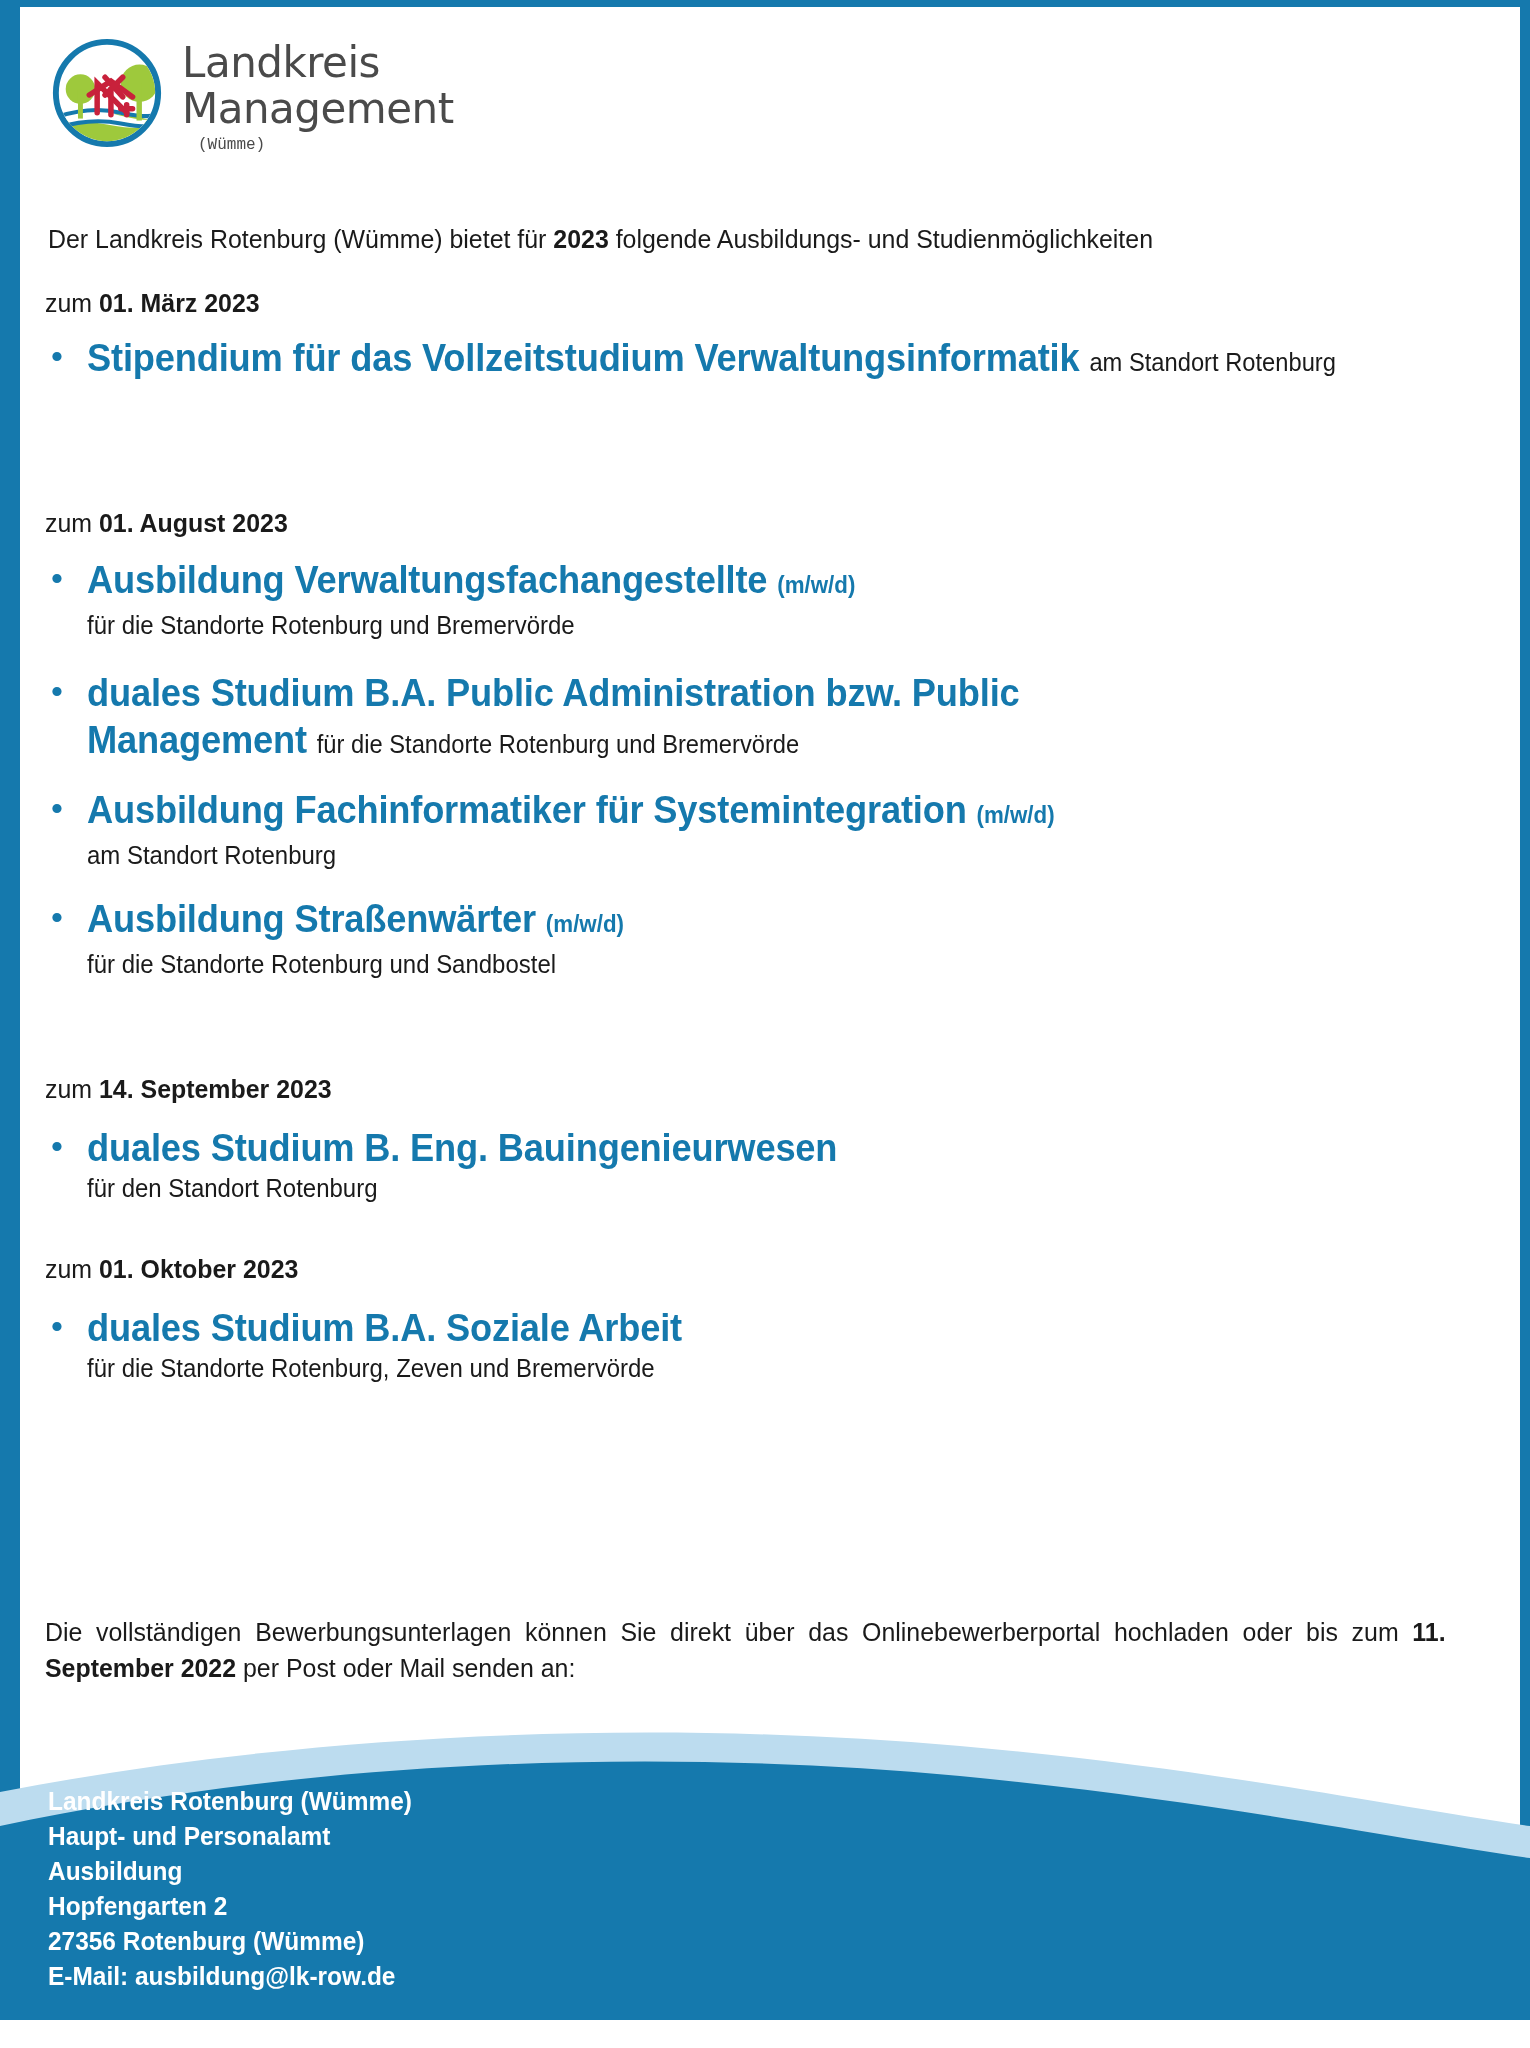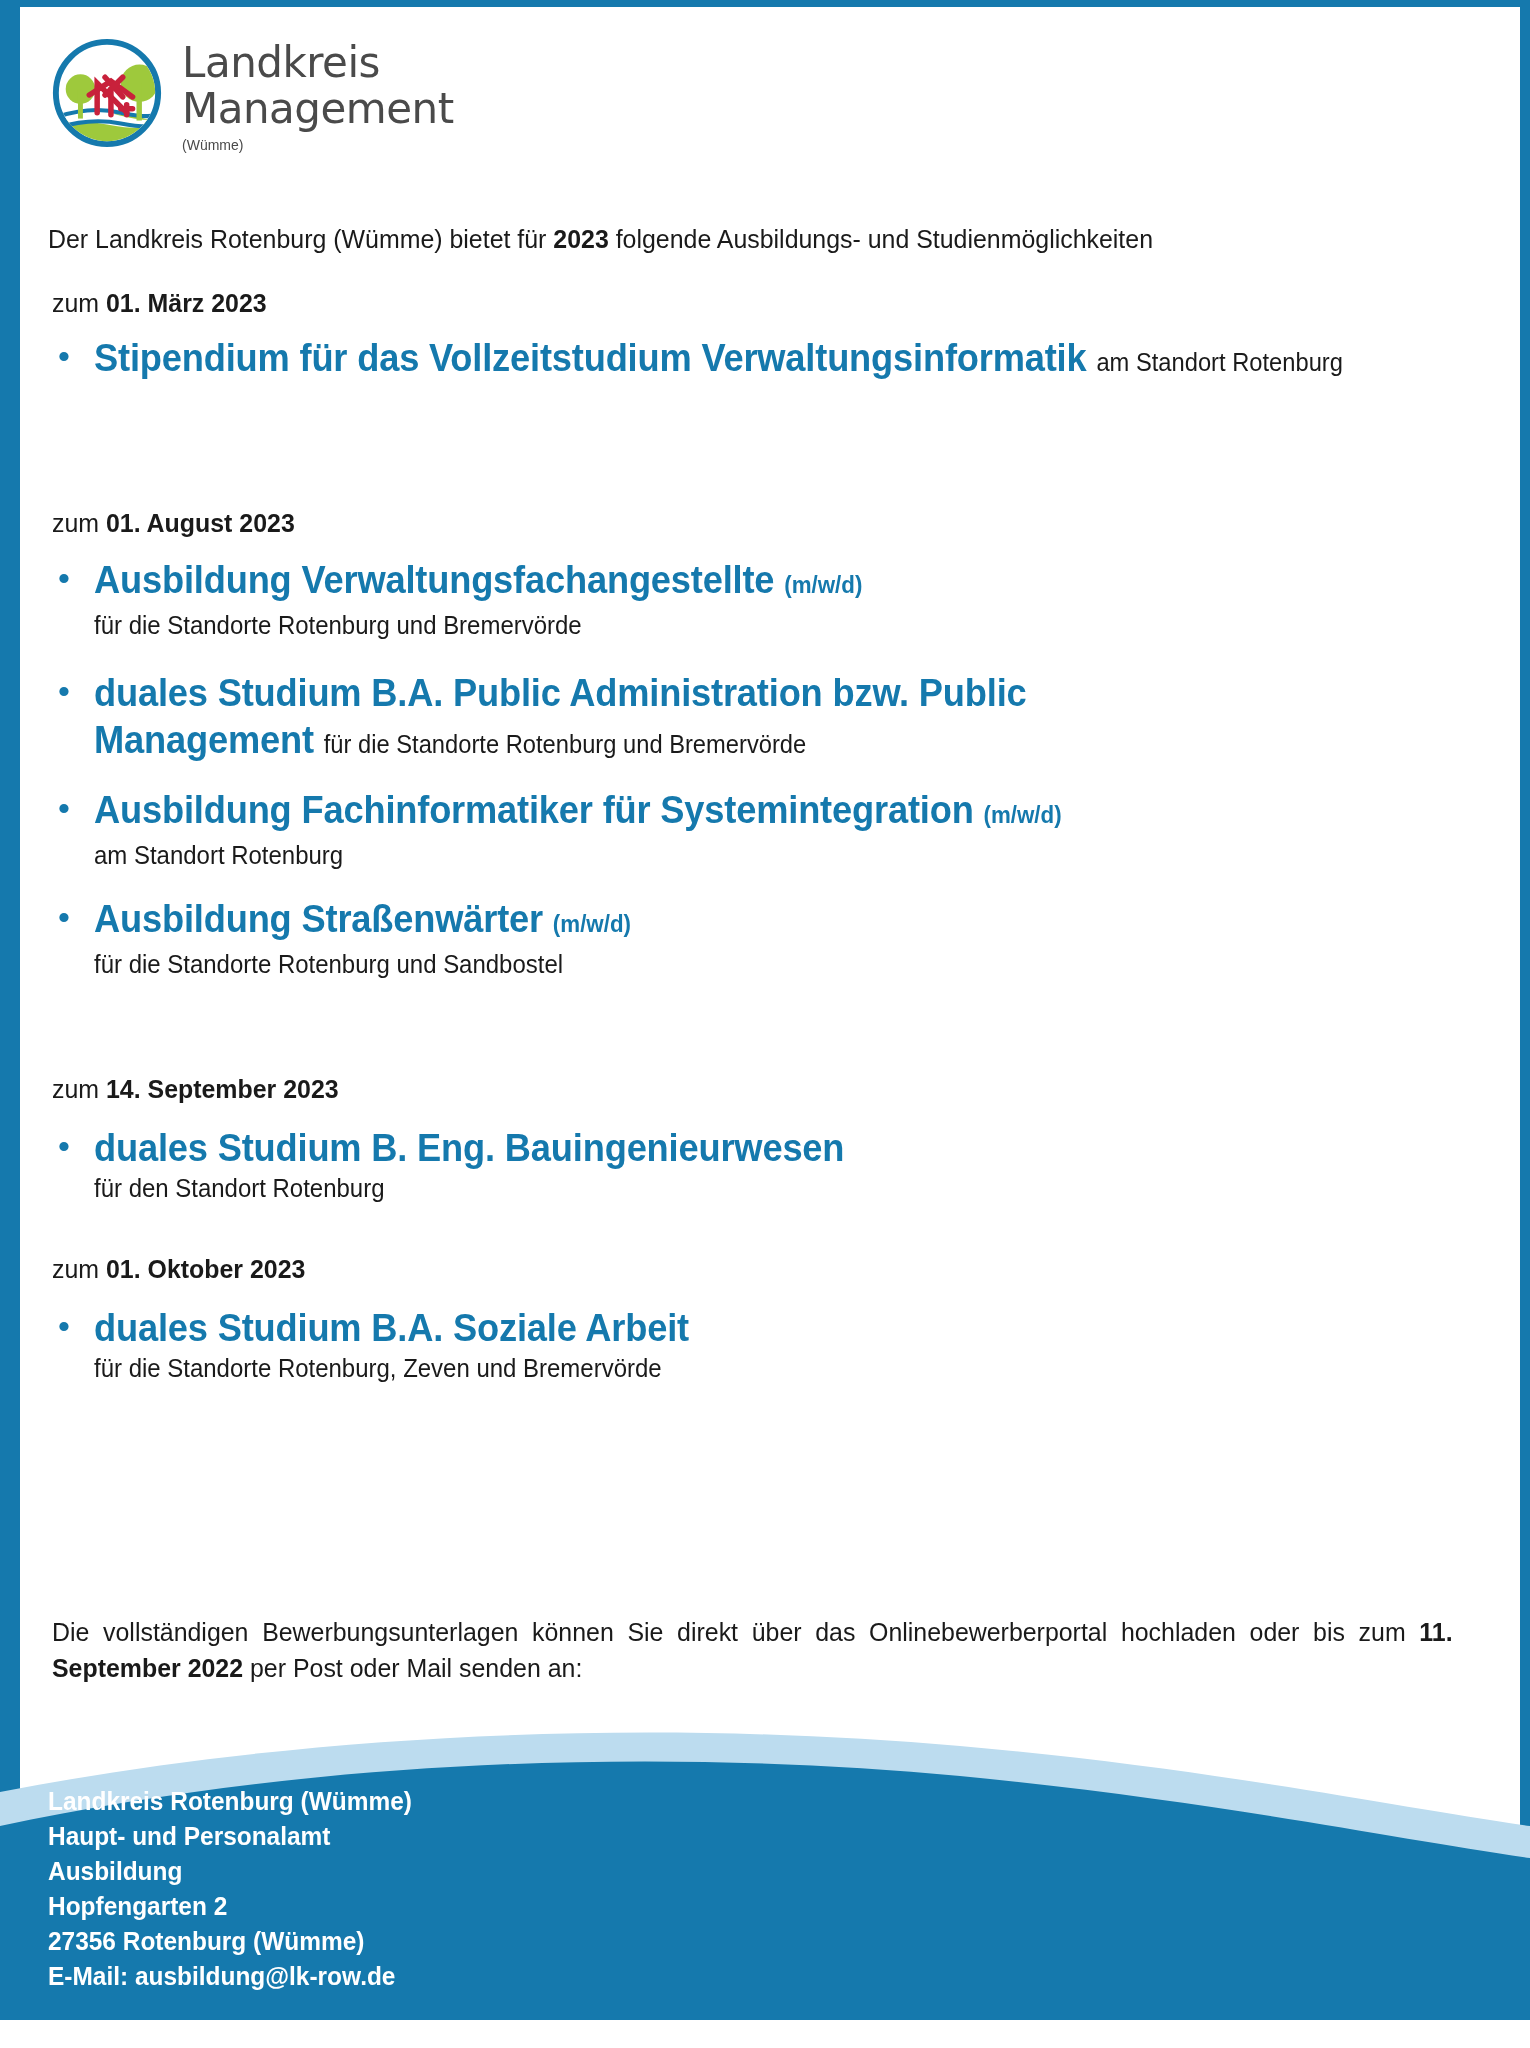--- a/index.html
+++ b/index.html
@@ -62,46 +62,46 @@
   }
   .logo-line {
     font-family: "DejaVu Sans", sans-serif;
     font-size: 42px;
     line-height: 46px;
     color: #4a4a4a;
     letter-spacing: -0.5px;
     font-weight: 400;
   }
   .logo-sub {
-    font-family: Liberation Sans, sans-serif;
-    font-size: 14px;
+    font-family: Liberation Mono, monospace;
+    font-size: 16px;
     line-height: 22px;
     color: #4a4a4a;
     margin-top: 2px;
-    margin-left: 0;
+    margin-left: 16px;
   }
 
   
   .intro {
     position: absolute;
     left: 48px;
     top: 222px;
     width: 1448px;
     font-size: 26.5px;
     line-height: 34px;
     color: #1a1a1a;
     font-stretch: condensed;
     transform: scaleX(0.94);
     transform-origin: left top;
   }
   .intro b { font-weight: 700; }
 
   .block {
     position: absolute;
-    left: 52px;
+    left: 45px;
     width: 1450px;
   }
 
   .date-line {
     font-size: 26.5px;
     line-height: 34px;
     color: #1a1a1a;
     transform: scaleX(0.94);
     transform-origin: left center;
   }

